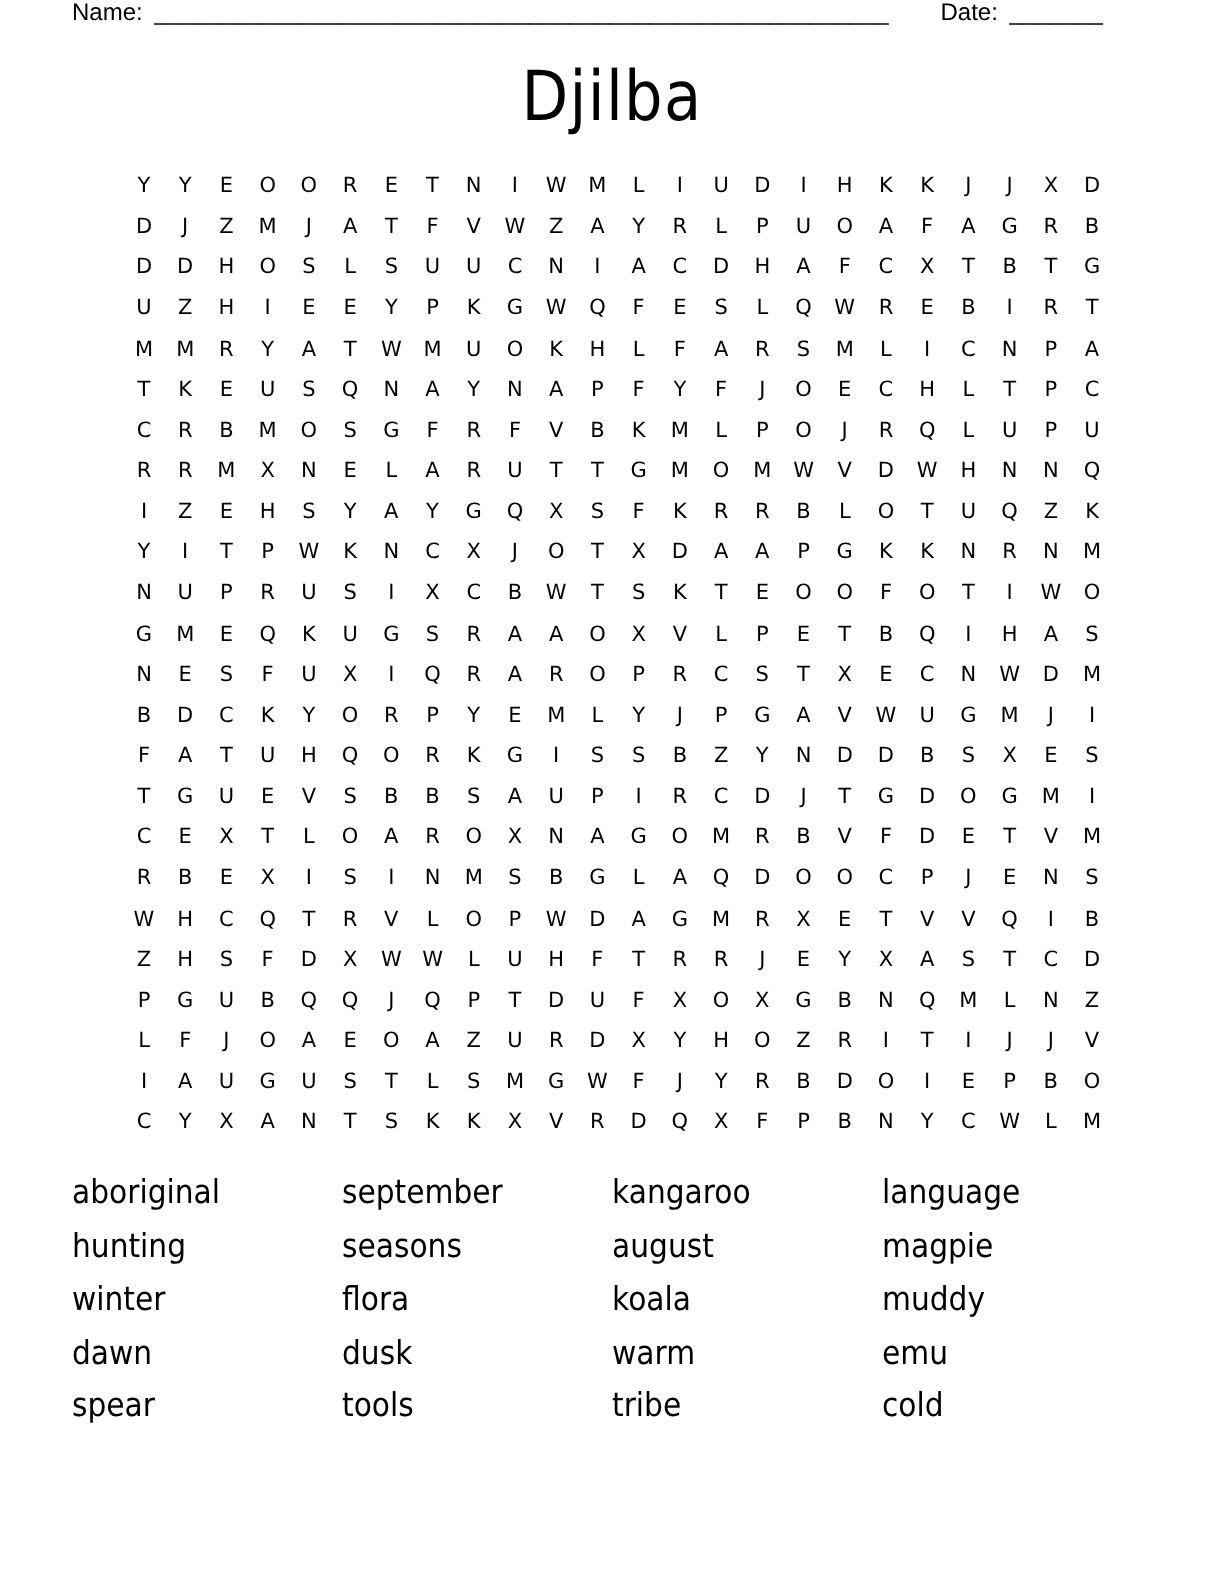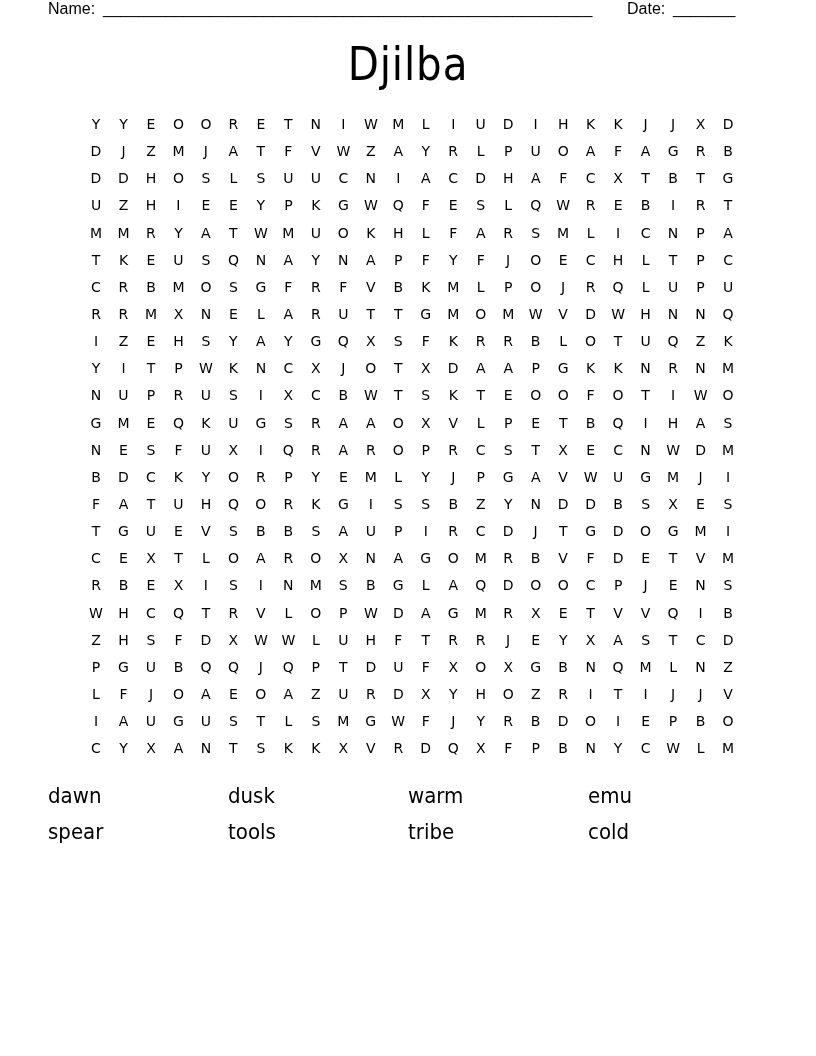--- a/index.html
+++ b/index.html
@@ -666,20 +666,38 @@
       <span class="cell" style="left: 522.12px;">Y</span>
       <span class="cell" style="left: 549.6px;">C</span>
       <span class="cell" style="left: 577.08px;">W</span>
       <span class="cell" style="left: 604.56px;">L</span>
       <span class="cell" style="left: 632.04px;">M</span>
     </div>
   </div>
 
 <div class="words" id="words">
     <div class="word-row">
+      <span class="word" style="left: 0px;">aboriginal</span>
+      <span class="word" style="left: 180px;">september</span>
+      <span class="word" style="left: 360px;">kangaroo</span>
+      <span class="word" style="left: 540px;">language</span>
+    </div>
+    <div class="word-row">
+      <span class="word" style="left: 0px;">hunting</span>
+      <span class="word" style="left: 180px;">seasons</span>
+      <span class="word" style="left: 360px;">august</span>
+      <span class="word" style="left: 540px;">magpie</span>
+    </div>
+    <div class="word-row">
+      <span class="word" style="left: 0px;">winter</span>
+      <span class="word" style="left: 180px;">flora</span>
+      <span class="word" style="left: 360px;">koala</span>
+      <span class="word" style="left: 540px;">muddy</span>
+    </div>
+    <div class="word-row">
       <span class="word" style="left: 0px;">dawn</span>
       <span class="word" style="left: 180px;">dusk</span>
       <span class="word" style="left: 360px;">warm</span>
       <span class="word" style="left: 540px;">emu</span>
     </div>
     <div class="word-row">
       <span class="word" style="left: 0px;">spear</span>
       <span class="word" style="left: 180px;">tools</span>
       <span class="word" style="left: 360px;">tribe</span>
       <span class="word" style="left: 540px;">cold</span>

